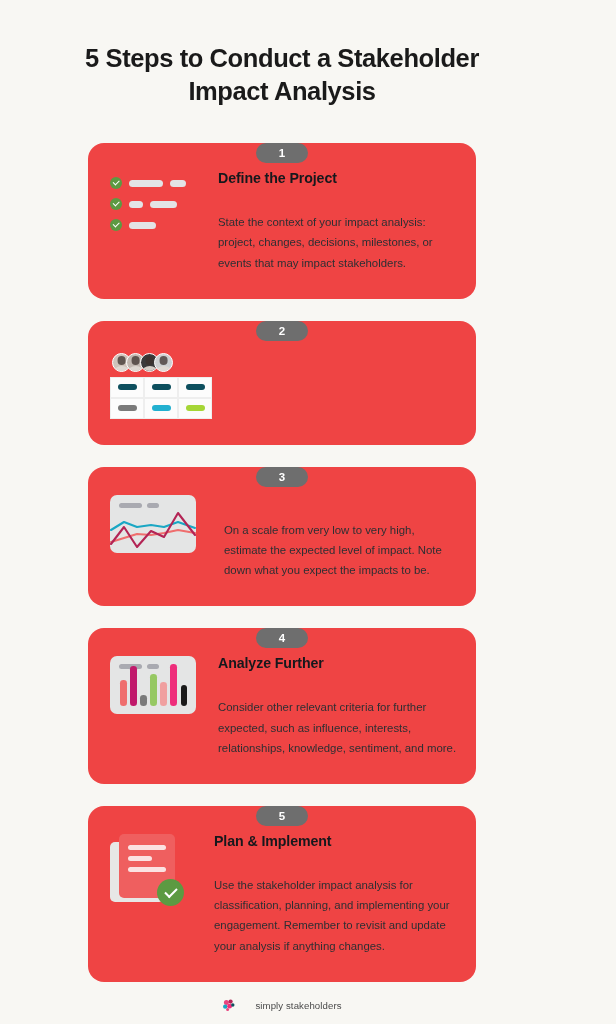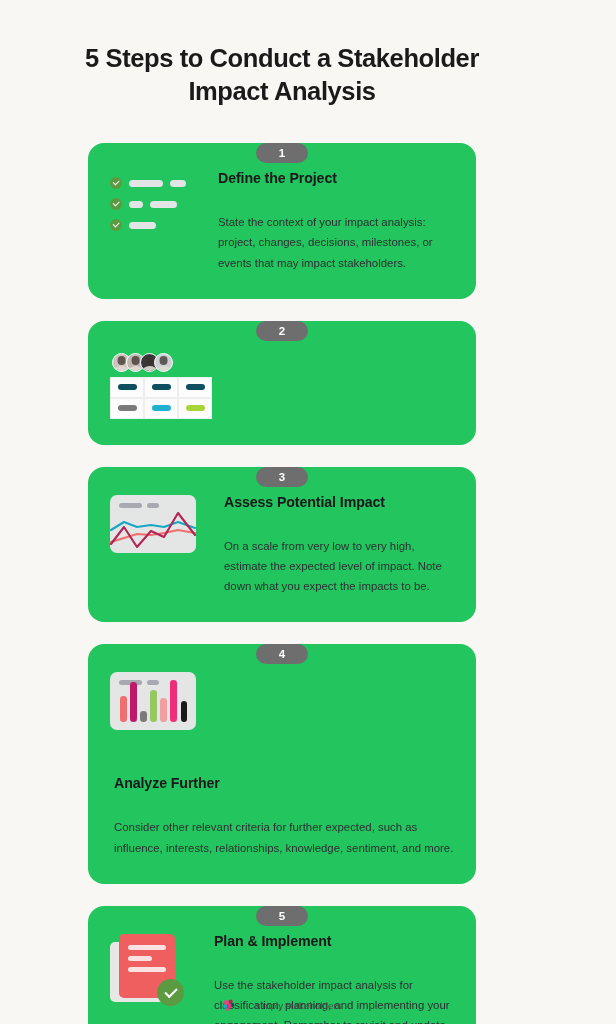--- a/index.html
+++ b/index.html
@@ -57,21 +57,21 @@
     font-size: 11.5px;
     font-weight: bold;
     display: flex;
     align-items: center;
     justify-content: center;
     z-index: 3;
   }
 
   .card {
     margin-top: 10px;
-    background: #22c55e;
+    background: #ef4444;
     border-radius: 16px;
     min-height: 112px;
     display: flex;
     align-items: flex-start;
     padding: 26px 18px 26px 22px;
     position: relative;
   }
 
   .art {
     flex: 0 0 104px;
@@ -98,21 +98,21 @@
     color: #2d2f33;
     margin-top: 26px;
   }
 
   
   .step-2 .copy { padding-left: 14px; }
   .step-3 .copy { padding-left: 10px; }
   .step-5 .copy { padding-left: 0px; }
   .step-2 .card { padding-top: 30px; min-height: 122px; }
   .step-3 .card { min-height: 124px; }
-  .step-4 .card { min-height: 124px; flex-direction: column; }
+  .step-4 .card { min-height: 124px; }
   .step-5 .card { min-height: 130px; }
 
   
   .checklist { display: flex; flex-direction: column; gap: 9px; padding-top: 6px; }
   .check-row { display: flex; align-items: center; gap: 7px; }
   .check-circle {
     width: 12px; height: 12px; border-radius: 50%;
     background: #5c9a42; position: relative; flex: 0 0 12px;
   }
   .check-circle::after {
@@ -306,21 +306,20 @@
               <i class="w2"></i>
             </div>
             <svg width="86" height="58" viewBox="0 0 86 58">
               <polyline fill="none" stroke="#1aa7c4" stroke-width="2.1" stroke-linecap="round" stroke-linejoin="round" points="1,35 14,27 27,32 41,30 54,32 68,27 85,33"></polyline>
               <polyline fill="none" stroke="#ef6e6e" stroke-width="2.1" stroke-linecap="round" stroke-linejoin="round" points="1,47 14,43 27,39 41,40 54,38 68,35 85,38"></polyline>
               <polyline fill="none" stroke="#b32455" stroke-width="2.1" stroke-linecap="round" stroke-linejoin="round" points="1,49 14,32 27,52 41,36 54,42 68,18 85,40"></polyline>
             </svg>
           </div>
         </div>
         <div class="copy">
-          <div class="step-title">Assess Potential Impact</div>
           <div class="step-desc">On a scale from very low to very high, estimate the expected level of impact. Note down what you expect the impacts to be.</div>
         </div>
       </div>
     </div>
 
     <div class="step step-4">
       <div class="badge">4</div>
       <div class="card">
         <div class="art">
           <div class="panel">

